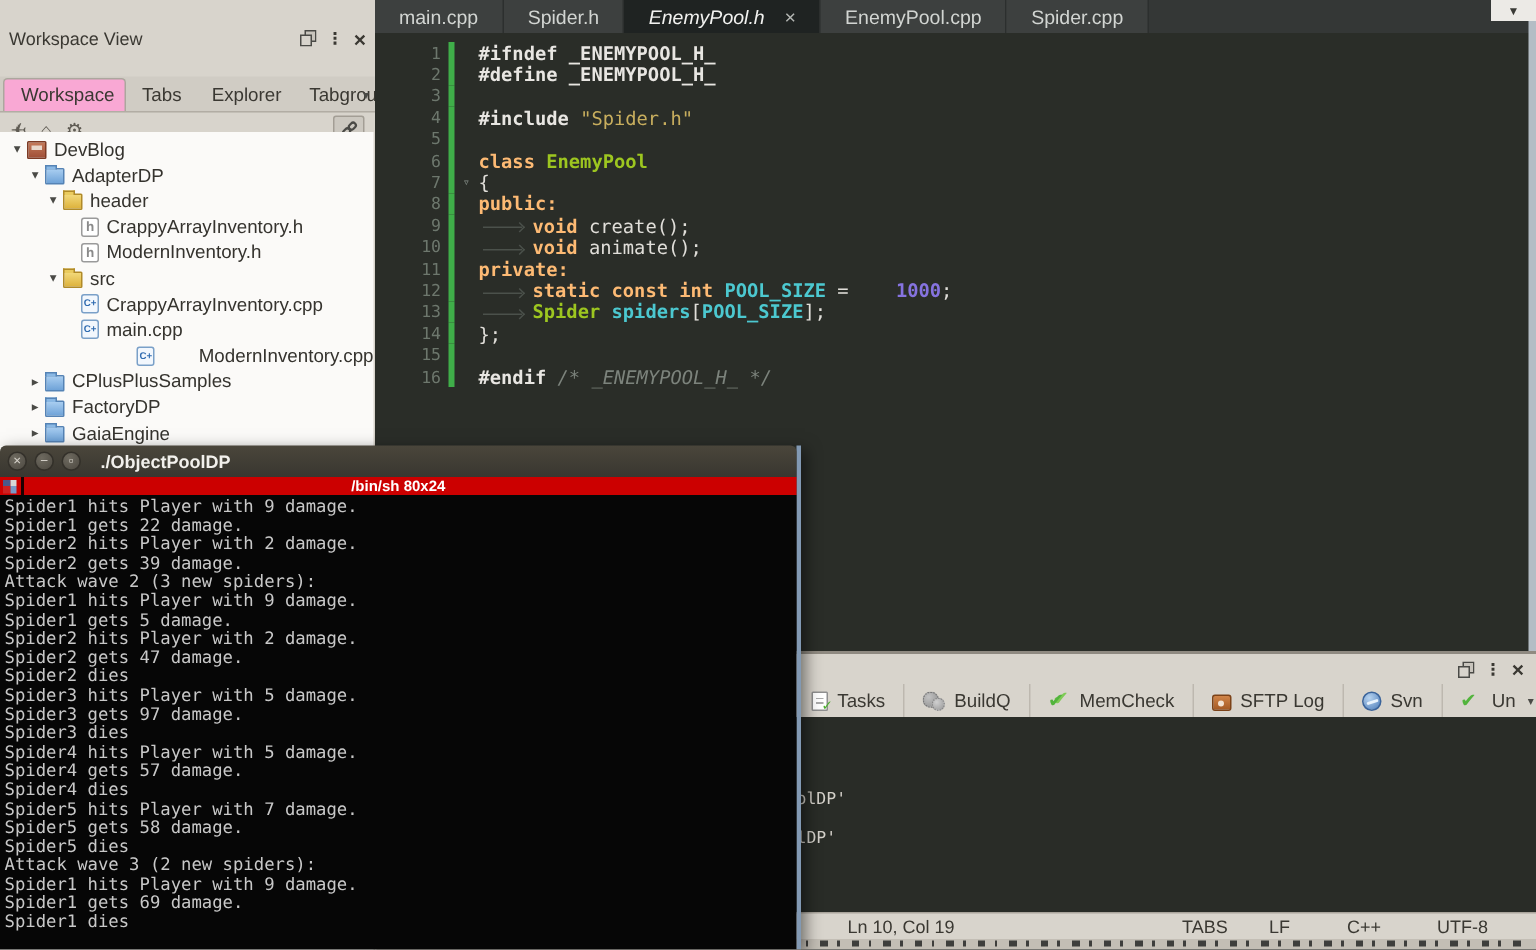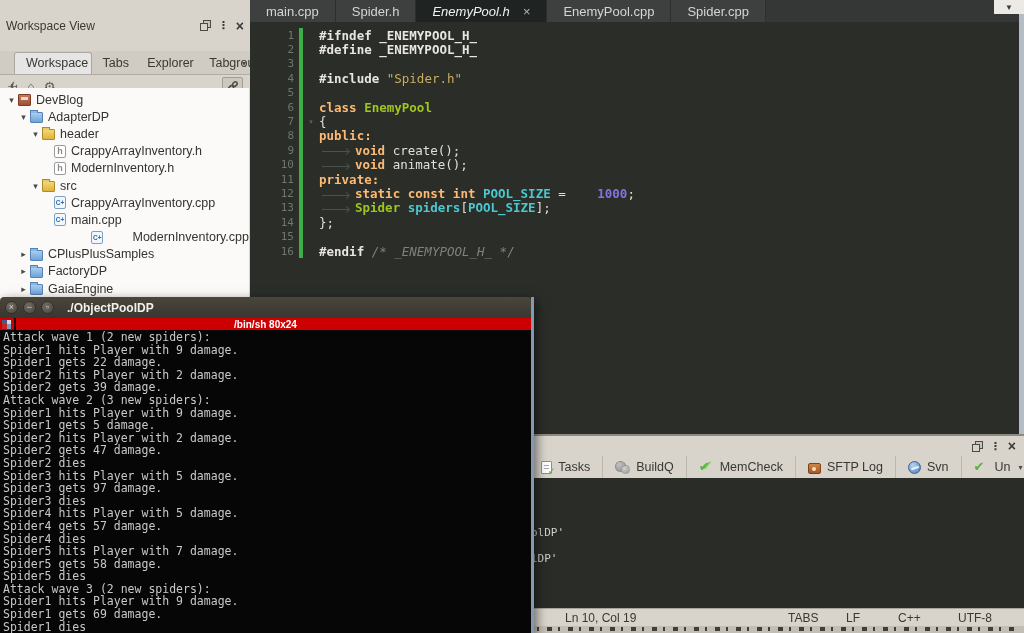--- a/index.html
+++ b/index.html
@@ -8,21 +8,21 @@
 
   
   #workspace-panel{position:absolute;left:0;top:0;width:250px;height:100%;background:#d8d4cc;border-right:1px solid #a29d94;}
   .panel-titlebar{height:17px;display:flex;align-items:center;padding:17px 6px;font-size:12px;color:#3a3832;}
   .panel-title{flex:1;}
   .win-icons{display:flex;align-items:center;gap:7px;}
   .kebab{font-size:11px;font-weight:bold;color:#3a3832;}
   .closex{font-size:14px;font-weight:bold;color:#3a3832;line-height:1;}
   .panel-tabs{display:flex;align-items:flex-end;height:23px;padding-left:2px;background:#d0ccc4;border-bottom:1px solid #b2ada4;position:relative;}
   .ptab{padding:3px 11px 4px;font-size:12.5px;color:#3a3832;white-space:nowrap;overflow:hidden;}
-  .ptab.active{background:#e5e5e5;border:1px solid #aca79e;border-bottom:none;border-radius:3px 3px 0 0;margin-left:12px;}
+  .ptab.active{background:#f9a8d4;border:1px solid #aca79e;border-bottom:none;border-radius:3px 3px 0 0;}
   .ptab.trunc{max-width:52px;padding-right:2px;}
   .ptabs-ovf{position:absolute;right:4px;bottom:6px;font-size:8px;color:#4a4a46;}
   .panel-toolbar{height:22px;display:flex;align-items:center;gap:9px;padding:0 7px;}
   .tb-icon{font-size:13px;color:#5f5b53;line-height:1;}
   .tb-plane{display:inline-block;transform:scaleX(-1);}
   .tb-spacer{flex:1;}
   .link-btn{width:19px;height:17px;border:1px solid #a39e95;background:#ccc8c0;border-radius:2px;display:flex;align-items:center;justify-content:center;}
   .combo{margin:2px 3px 3px;height:20px;background:#fbfaf8;border:1px solid #a8a399;border-radius:2px;display:flex;align-items:center;}
   .combo-text{flex:1;padding:0 6px;font-size:12.5px;color:#3a3832;white-space:nowrap;}
   .combo-btn{width:18px;align-self:stretch;border-left:1px solid #c8c4bc;display:flex;align-items:center;justify-content:center;font-size:8px;color:#6a675f;}
@@ -339,21 +339,20 @@
       <span class="screen-flag">
           <i></i>
           <i></i>
           <i></i>
           <i></i>
         </span>
       <span class="t-reddiv"></span>
       <span class="t-redtext">/bin/sh 80x24</span>
     </div>
     <div class="t-content">
-        <div class="tline">Attack wave 1 (2 new spiders):</div>
         <div class="tline">Spider1 hits Player with 9 damage.</div>
         <div class="tline">Spider1 gets 22 damage.</div>
         <div class="tline">Spider2 hits Player with 2 damage.</div>
         <div class="tline">Spider2 gets 39 damage.</div>
         <div class="tline">Attack wave 2 (3 new spiders):</div>
         <div class="tline">Spider1 hits Player with 9 damage.</div>
         <div class="tline">Spider1 gets 5 damage.</div>
         <div class="tline">Spider2 hits Player with 2 damage.</div>
         <div class="tline">Spider2 gets 47 damage.</div>
         <div class="tline">Spider2 dies</div>

